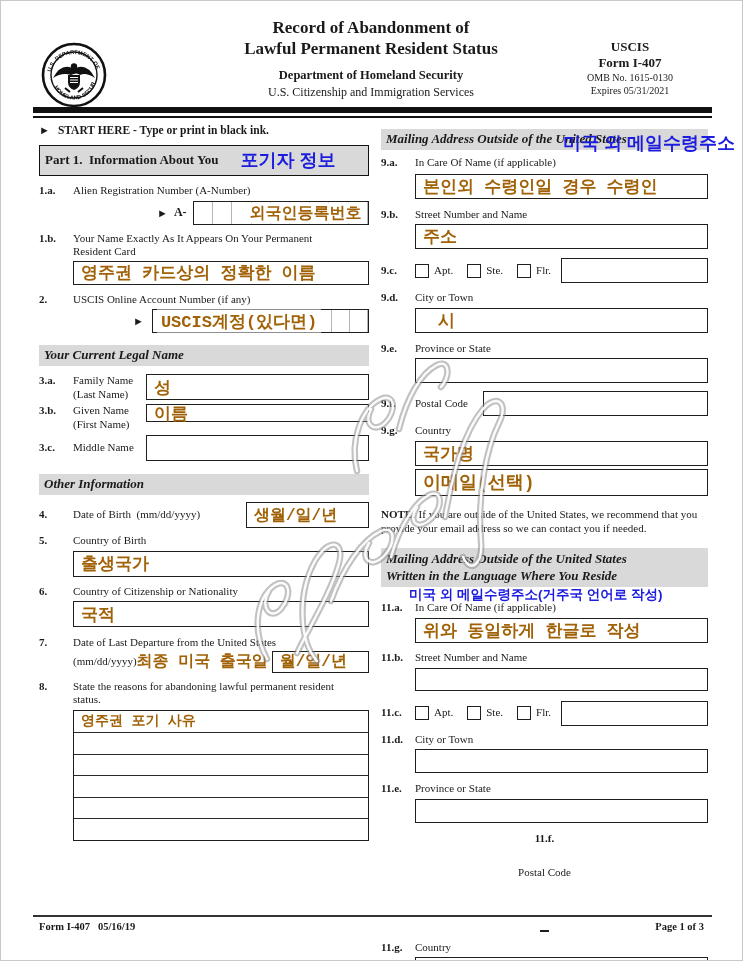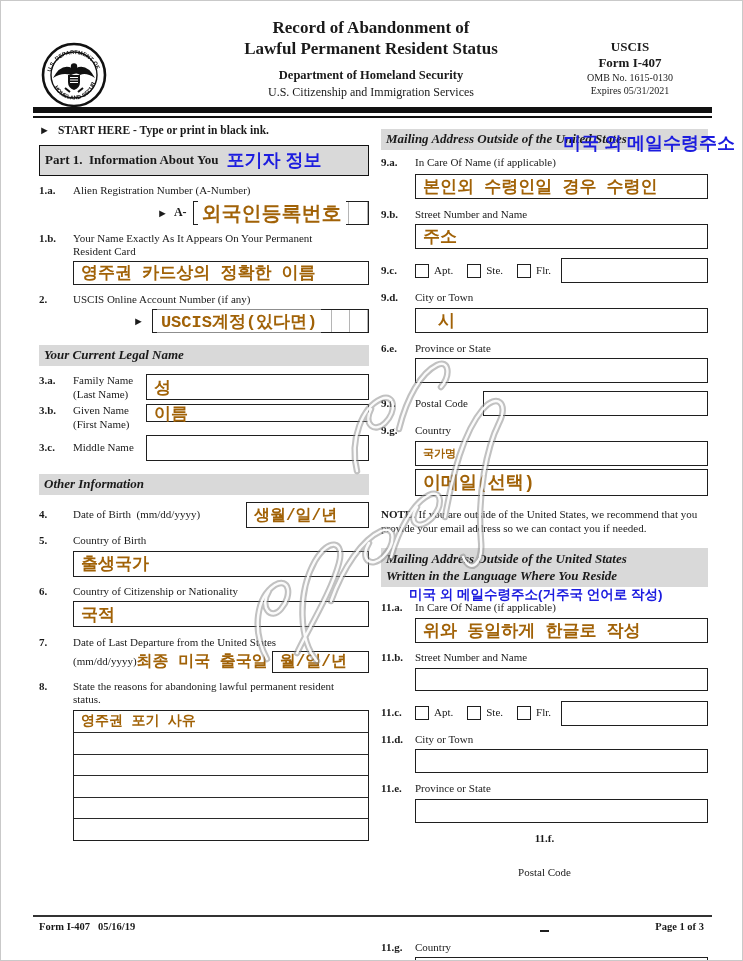--- a/index.html
+++ b/index.html
@@ -107,41 +107,41 @@
 
   <div class="col col-left">
 
     <div style="margin-top:3px; display:flex; gap:8px; font-weight:bold; font-size:11.5px;">
       <span class="arrow">►</span>
       <span>START HERE - Type or print in black ink.</span>
     </div>
 
     <div class="part1bar" style="margin-top:9px;">
       <span>Part 1.&nbsp; Information About You</span>
-      <span class="ko-blue" style="font-size:18px;">포기자 정보</span>
+      <span class="ko-blue" style="font-size:18px;margin-left:14px;">포기자 정보</span>
     </div>
 
     <div class="row-label lbl" style="margin-top:8px;">
       <span class="num">1.a.</span>
       <span>Alien Registration Number (A-Number)</span>
     </div>
     <div style="margin-top:3px; display:flex; align-items:center; padding-left:118px;">
       <span class="arrow" style="font-weight:bold;">►</span>
       <span style="font-weight:bold; font-size:12px; margin:0 6px 0 6px;">A-</span>
       <div class="seg">
         <div class="cell"></div>
           <div class="cell"></div>
           <div class="cell"></div>
           <div class="cell"></div>
           <div class="cell"></div>
           <div class="cell"></div>
           <div class="cell"></div>
           <div class="cell"></div>
           <div class="cell"></div>
-        <span class="overlay ko-red" style="font-size:20px;">외국인등록번호</span>
+        <span class="overlay ko-red" style="font-size:16px;margin-left:48px;">외국인등록번호</span>
       </div>
     </div>
 
     <div class="row-label lbl" style="margin-top:7px;">
       <span class="num">1.b.</span>
       <span style="width:262px;">Your Name Exactly As It Appears On Your Permanent Resident Card</span>
     </div>
     <div class="box" style="margin-left:34px; margin-top:2px;">
       <span class="ko-red" style="font-size:17px;">영주권 카드상의 정확한 이름</span>
     </div>
@@ -287,37 +287,37 @@
 
     <div class="row-label lbl" style="margin-top:8px;">
       <span class="num">9.d.</span>
       <span>City or Town</span>
     </div>
     <div class="box" style="margin-left:34px; margin-top:3px; height:25px; padding-left:22px;">
       <span class="ko-red" style="font-size:17px;">시</span>
     </div>
 
     <div class="row-label lbl" style="margin-top:9px;">
-      <span class="num">6.e.</span>
+      <span class="num">9.e.</span>
       <span>Province or State</span>
     </div>
     <div class="box" style="margin-left:34px; margin-top:3px; height:25px;"></div>
 
     <div style="margin-top:8px; display:flex; align-items:center;">
       <span class="num lbl" style="flex:0 0 34px;">9.f.</span>
       <span class="lbl" style="flex:0 0 68px;">Postal Code</span>
       <div class="box" style="flex:1; height:25px;"></div>
     </div>
 
     <div class="row-label lbl" style="margin-top:8px;">
       <span class="num">9.g.</span>
       <span>Country</span>
     </div>
     <div class="box" style="margin-left:34px; margin-top:3px; height:25px;">
-      <span class="ko-red" style="font-size:11px;">국가명</span>
+      <span class="ko-red" style="font-size:17px;">국가명</span>
     </div>
 
     <div class="box" style="margin-left:34px; margin-top:3px; height:27px;">
       <span class="ko-red" style="font-size:18px;">이메일(선택)</span>
     </div>
 
     <div class="note" style="margin-top:11px;">
       <span class="num">NOTE:</span><span>&nbsp;If you are outside of the United States, we recommend that you provide your email address so we can contact you if needed.</span>
     </div>
 

